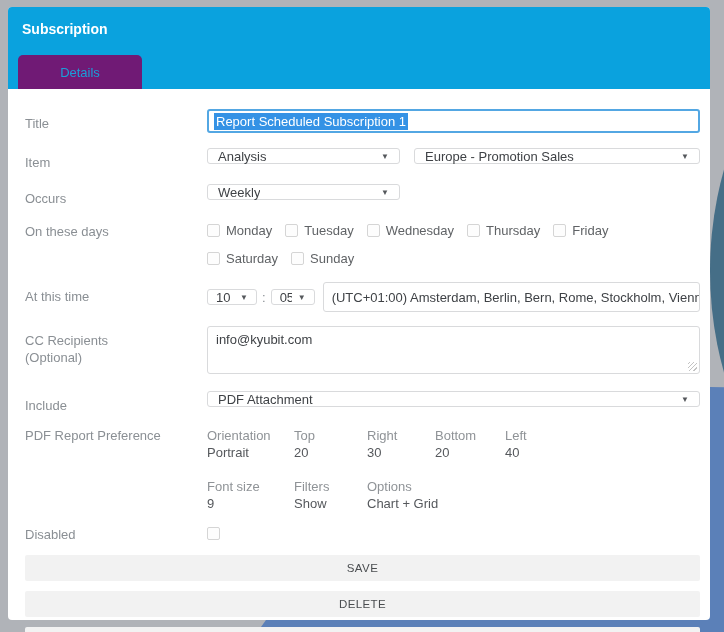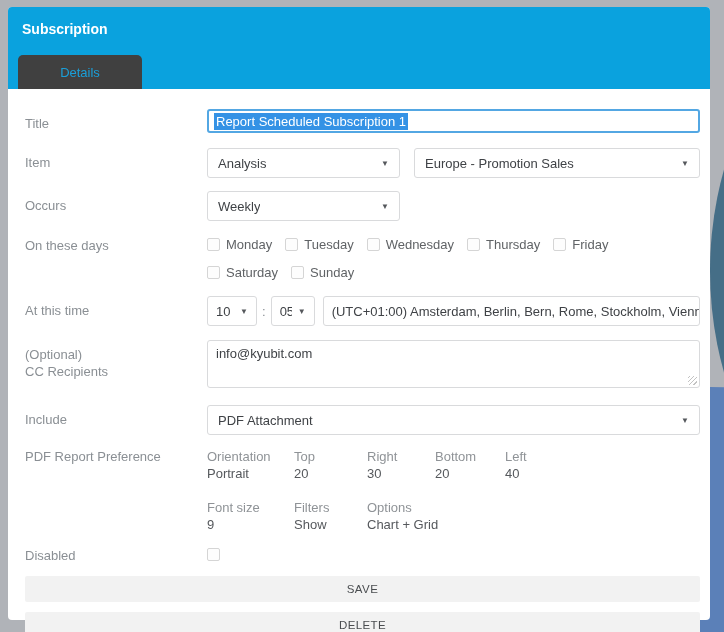--- a/index.html
+++ b/index.html
@@ -20,32 +20,32 @@
   }
   .dialog-header {
     position: relative; height: 82px; background: #0aa2de;
     border-radius: 4px 4px 0 0;
   }
   .dialog-title {
     padding: 14px 0 0 14px; color: #ffffff; font-weight: bold; font-size: 14px;
   }
   .tab {
     position: absolute; bottom: 0; left: 10px; width: 124px; height: 34px;
-    background: #404040; border-radius: 5px 5px 0 0;
+    background: #701a75; border-radius: 5px 5px 0 0;
     display: flex; align-items: center; justify-content: center;
     color: #1a9fd9; font-size: 13px; cursor: default;
   }
   .dialog-body { padding: 20px 10px 0 17px; }
 
   .row { display: flex; align-items: flex-start; margin-bottom: 0; }
   .lbl { width: 182px; flex: 0 0 182px; color: #8a8f94; font-size: 13px; padding-top: 6px; line-height: 17px; }
   .ctl { flex: 1; min-width: 0; }
 
   .select {
-    height: 30px; border: 1px solid #d9dadc; border-radius: 3px; background: #fff;
+    height: 16px; border: 1px solid #d9dadc; border-radius: 3px; background: #fff;
     display: flex; align-items: center; justify-content: space-between;
     padding: 0 10px; font-size: 13px; color: #3f4246; cursor: default;
   }
   .caret { font-size: 8px; color: #55585c; margin-left: 6px; flex: 0 0 auto; }
   .select-value { white-space: nowrap; overflow: hidden; }
 
   .text-input {
     height: 30px; border: 1px solid #d9dadc; border-radius: 3px; background: #fff;
     display: flex; align-items: center; padding: 0 8px; font-size: 13px; color: #3f4246;
     white-space: nowrap; overflow: hidden;
@@ -195,22 +195,22 @@
           <span class="caret">▼</span>
         </div>
         <div class="text-input tz-input">
           <span>(UTC+01:00) Amsterdam, Berlin, Bern, Rome, Stockholm, Vienna</span>
         </div>
       </div>
     </div>
 
     <div class="row mt14">
       <div class="lbl">
+        <div>CC Recipients</div>
         <div>(Optional)</div>
-        <div>CC Recipients</div>
       </div>
       <div class="ctl">
         <div class="textarea">
           <span>info@kyubit.com</span>
           <span class="resize-handle"></span>
         </div>
       </div>
     </div>
 
     <div class="row mt17">

